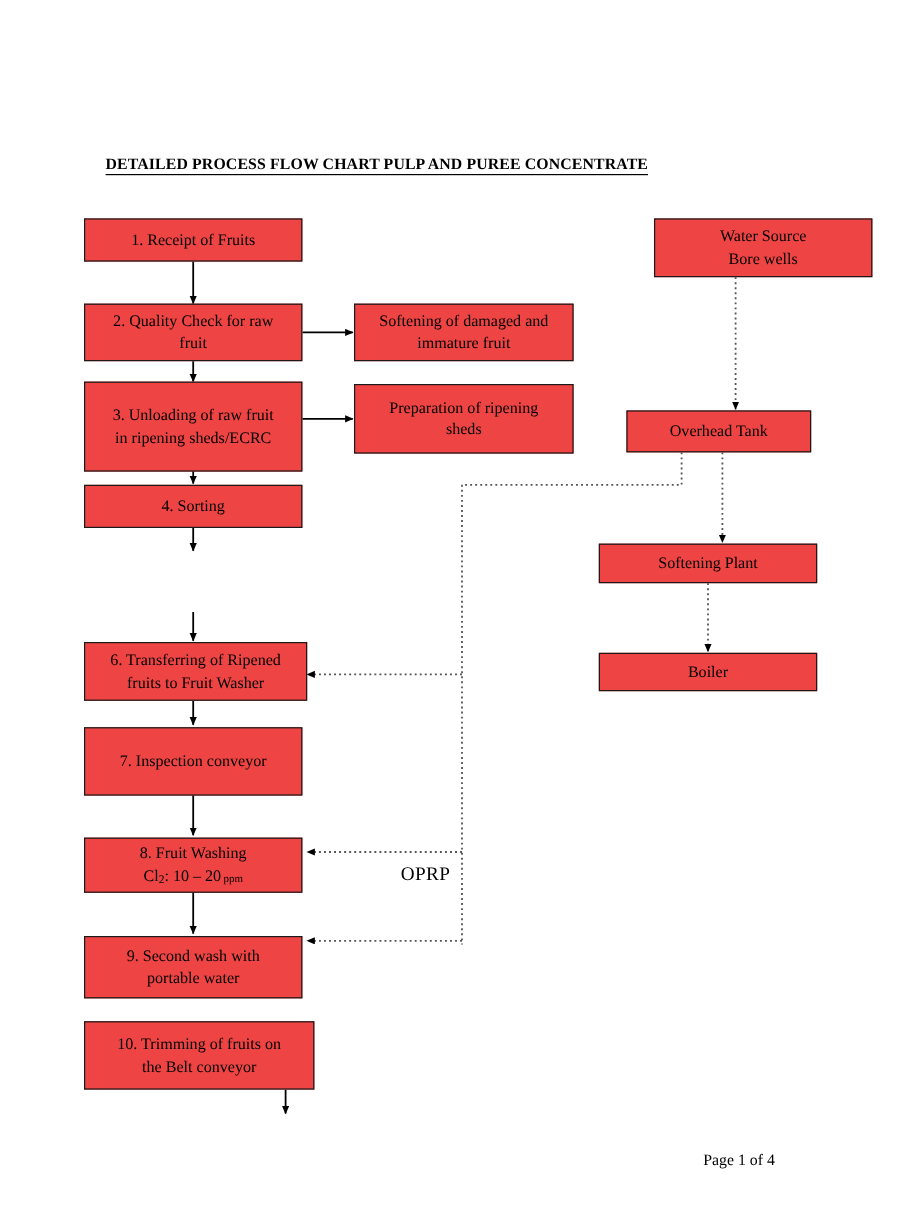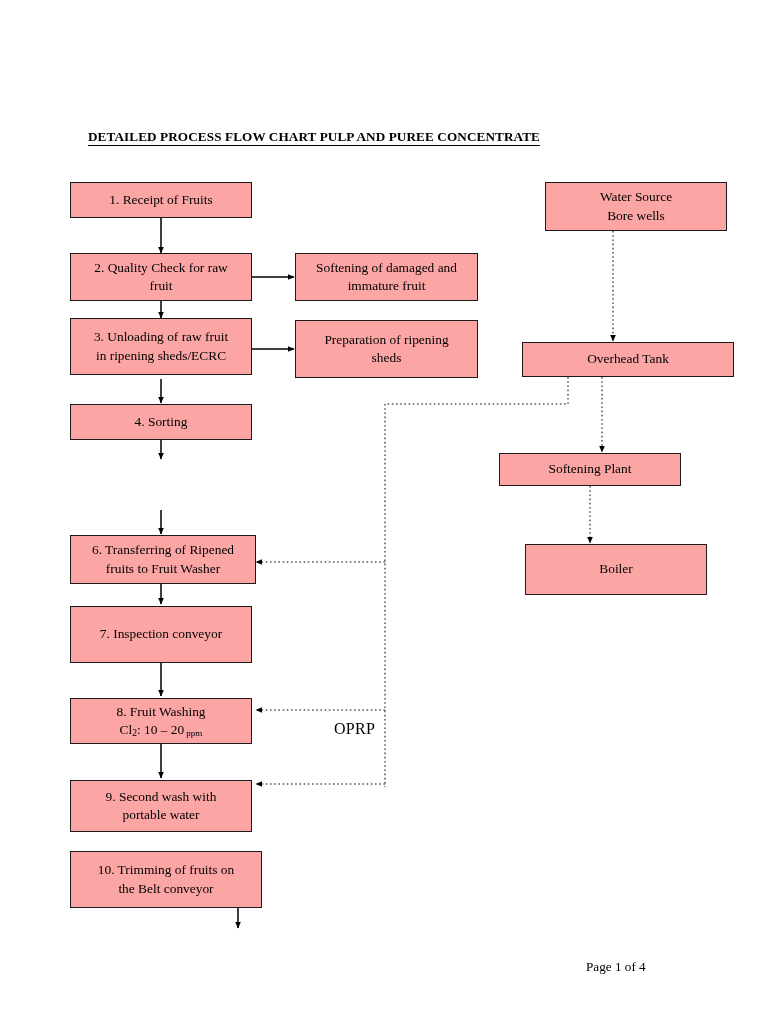--- a/index.html
+++ b/index.html
@@ -38,21 +38,21 @@
     white-space: nowrap;
   }
   .doc-title span {
     border-bottom: 1.6px solid #000;
     padding-bottom: 1px;
   }
   .node {
     position: absolute;
     box-sizing: border-box;
     border: 1.3px solid #1a1a1a;
-    background: #fca5a5;
+    background: #ef4444;
     display: flex;
     align-items: center;
     justify-content: center;
     text-align: center;
     font-size: 13.4px;
     line-height: 1.36;
     padding: 2px 6px;
   }
   .node .txt { display: block; }
   .oprp-label {
@@ -135,21 +135,21 @@
     <span class="txt">1. Receipt of Fruits</span>
   </div>
 
   <div class="node" style="left:70px; top:253px; width:182px; height:48px;">
     <span>
       <span class="txt">2. Quality Check for raw</span>
       <span class="txt">fruit</span>
     </span>
   </div>
 
-  <div class="node" style="left:70px; top:318px; width:182px; height:57px;">
+  <div class="node" style="left:70px; top:318px; width:182px; height:75px;">
     <span>
       <span class="txt">3. Unloading of raw fruit</span>
       <span class="txt">in ripening sheds/ECRC</span>
     </span>
   </div>
 
   <div class="node" style="left:70px; top:404px; width:182px; height:36px;">
     <span class="txt">4. Sorting</span>
   </div>
 
@@ -200,29 +200,29 @@
     </span>
   </div>
 
   <div class="node" style="left:522px; top:182px; width:182px; height:49px;margin-left:23px;">
     <span>
       <span class="txt">Water Source</span>
       <span class="txt">Bore wells</span>
     </span>
   </div>
 
-  <div class="node" style="left:522px; top:342px; width:212px; height:35px;">
+  <div class="node" style="left:522px; top:342px; width:154px; height:35px;">
     <span class="txt">Overhead Tank</span>
   </div>
 
   <div class="node" style="left:499px; top:453px; width:182px; height:33px;">
     <span class="txt">Softening Plant</span>
   </div>
 
-  <div class="node" style="left:525px; top:544px; width:182px; height:51px;">
+  <div class="node" style="left:499px; top:544px; width:182px; height:32px;">
     <span class="txt">Boiler</span>
   </div>
 
   <div class="oprp-label" style="left:290px; top:720px;">
     <span>OPRP</span>
   </div>
 
   <div class="page-footer" style="left:586px; top:959px;">
     <span>Page 1 of 4</span>
   </div>

